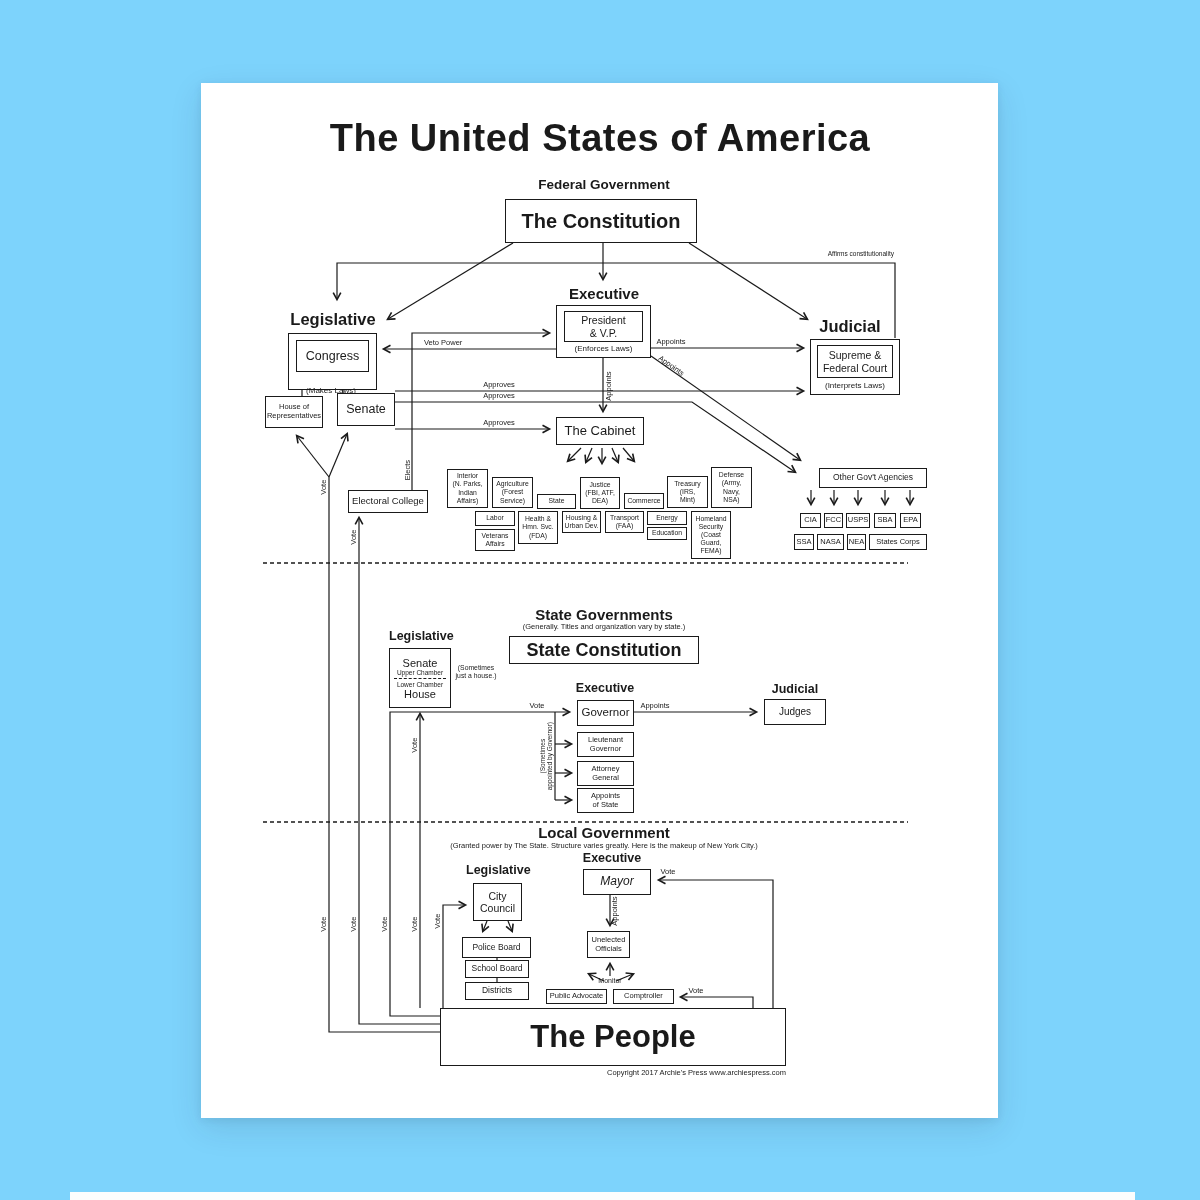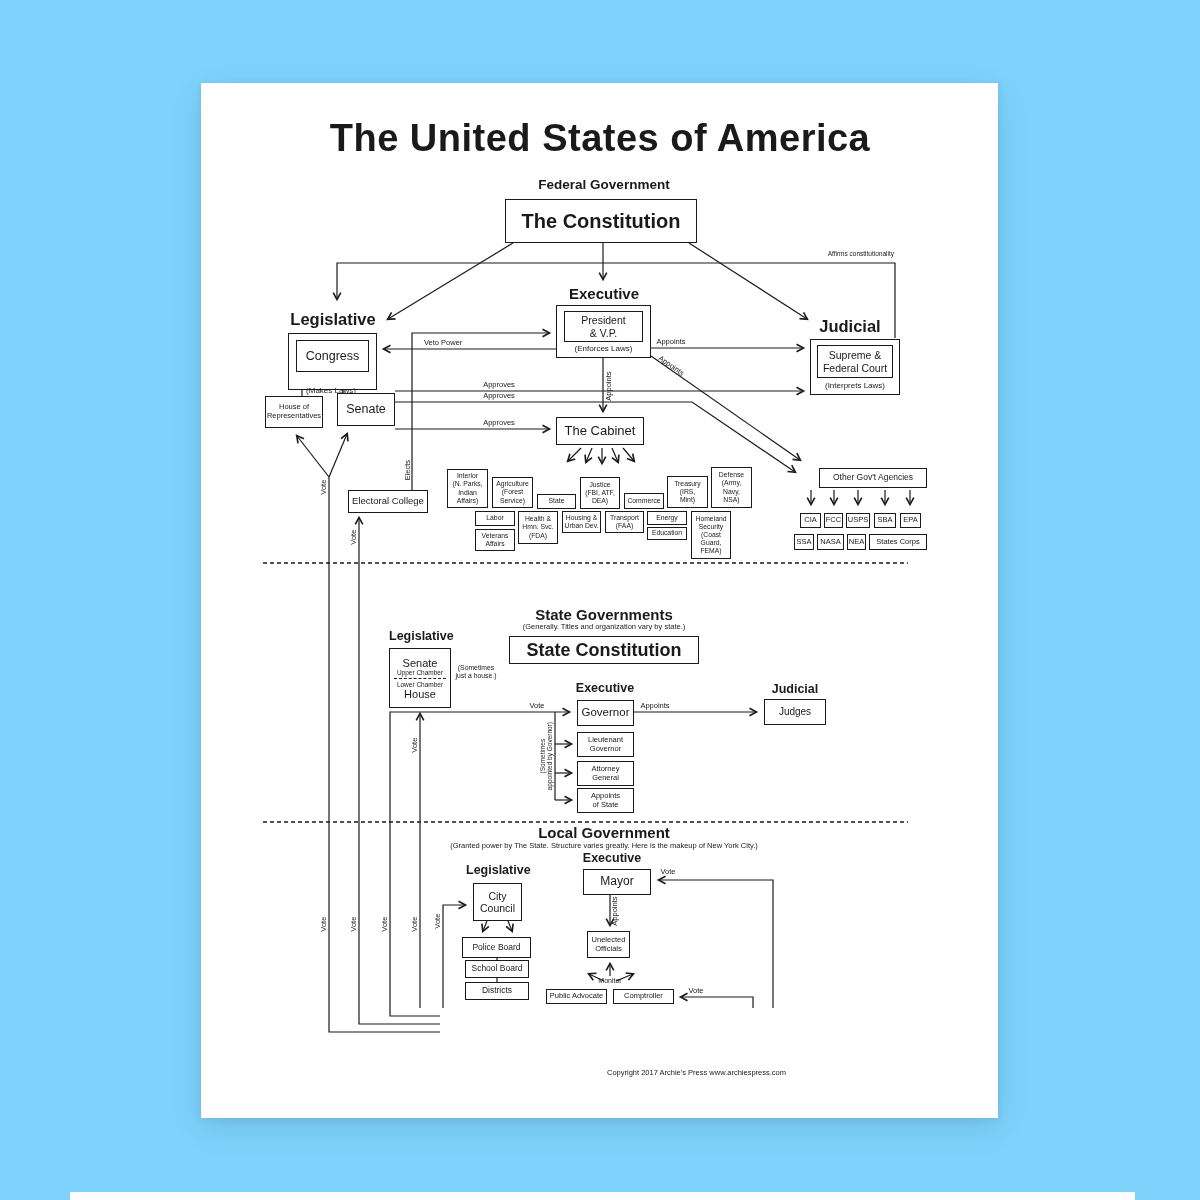--- a/index.html
+++ b/index.html
@@ -250,21 +250,21 @@
 appointed by Governor)</div>
 
   <div class="rlbl" style="left:525px;top:702px;width:24px;">Vote</div>
   <div class="rlbl" style="left:638px;top:702px;width:34px;">Appoints</div>
   <div class="rlbl rot" style="left:401px;top:741px;width:28px;">Vote</div>
 
   <div class="t b" style="left:495px;top:824px;width:218px;font-size:15px;">Local Government</div>
   <div class="t" style="left:415px;top:842px;width:378px;font-size:7.5px;">(Granted power by The State. Structure varies greatly. Here is the makeup of New York City.)</div>
 
   <div class="seclbl" style="left:580px;top:851px;width:64px;font-size:12.5px;">Executive</div>
-  <div class="bx" style="left:583px;top:869px;width:68px;height:26px;font-size:12px;">Mayor</div>
+  <div class="bx" style="left:583px;top:869px;width:68px;height:26px;font-size:12px;font-style:italic;">Mayor</div>
   <div class="seclbl" style="left:466px;top:863px;width:62px;font-size:12.5px;">Legislative</div>
   <div class="bx" style="left:473px;top:883px;width:49px;height:38px;font-size:10.5px;">City
 Council</div>
   <div class="bx thin" style="left:587px;top:931px;width:43px;height:27px;font-size:7.5px;">Unelected
 Officials</div>
   <div class="bx" style="left:462px;top:937px;width:69px;height:21px;font-size:8.5px;">Police Board</div>
   <div class="bx thin" style="left:465px;top:960px;width:64px;height:18px;font-size:8.5px;">School Board</div>
   <div class="bx thin" style="left:465px;top:982px;width:64px;height:18px;font-size:8.5px;">Districts</div>
   <div class="bx thin" style="left:546px;top:989px;width:61px;height:15px;font-size:7.5px;">Public Advocate</div>
   <div class="bx thin" style="left:613px;top:989px;width:61px;height:15px;font-size:7.5px;">Comptroller</div>
@@ -273,14 +273,15 @@
   <div class="rlbl rot" style="left:600px;top:907px;width:30px;">Appoints</div>
   <div class="rlbl" style="left:592px;top:977px;width:36px;font-size:7px;">Monitor</div>
   <div class="rlbl" style="left:684px;top:987px;width:24px;">Vote</div>
 
   <div class="rlbl rot" style="left:310px;top:920px;width:28px;">Vote</div>
   <div class="rlbl rot" style="left:340px;top:920px;width:28px;">Vote</div>
   <div class="rlbl rot" style="left:371px;top:920px;width:28px;">Vote</div>
   <div class="rlbl rot" style="left:401px;top:920px;width:28px;">Vote</div>
   <div class="rlbl rot" style="left:424px;top:917px;width:28px;">Vote</div>
 
+  <div class="bx b" style="left:440px;top:1008px;width:346px;height:58px;font-size:31px;border-width:1.6px;">The People</div>
   <div class="t" style="left:556px;top:1069px;width:230px;font-size:7.5px;text-align:right;">Copyright 2017 Archie's Press www.archiespress.com</div>
 </div>
 
 </body></html>

